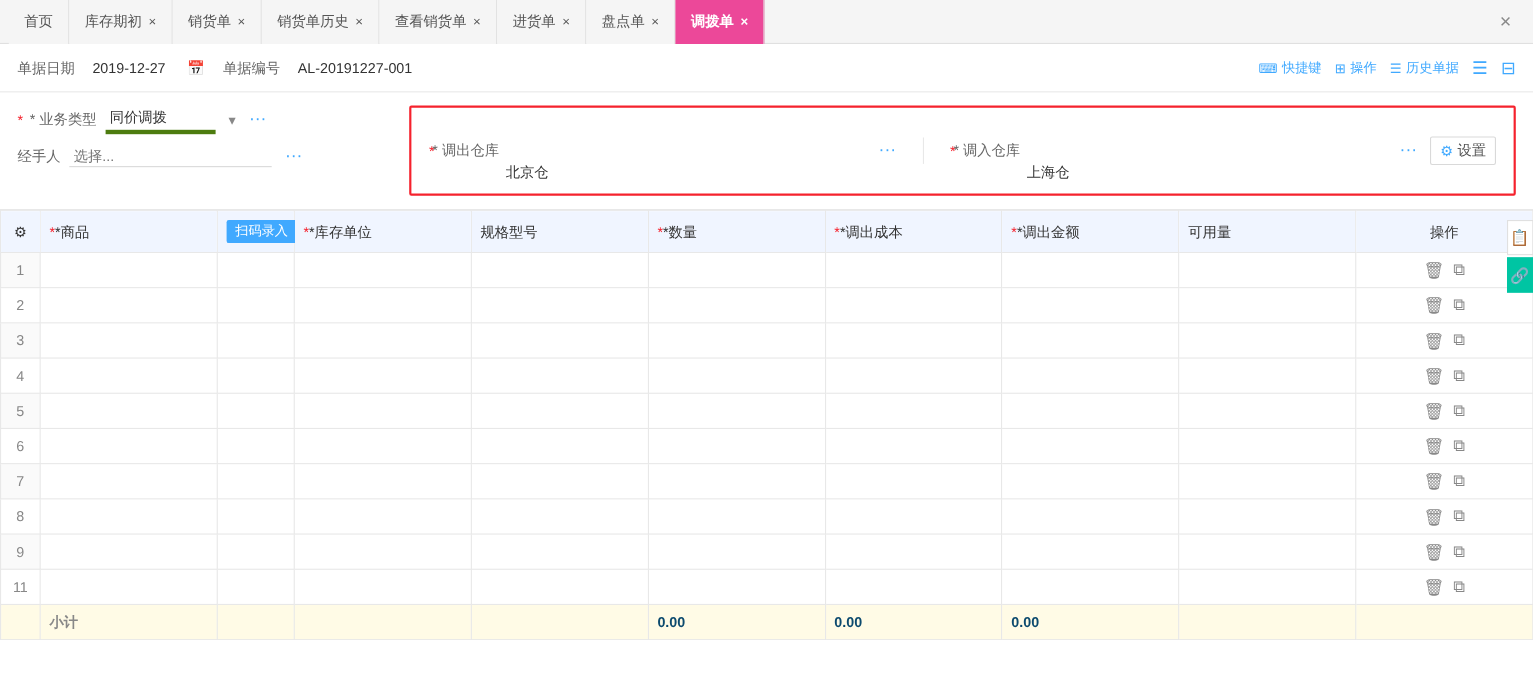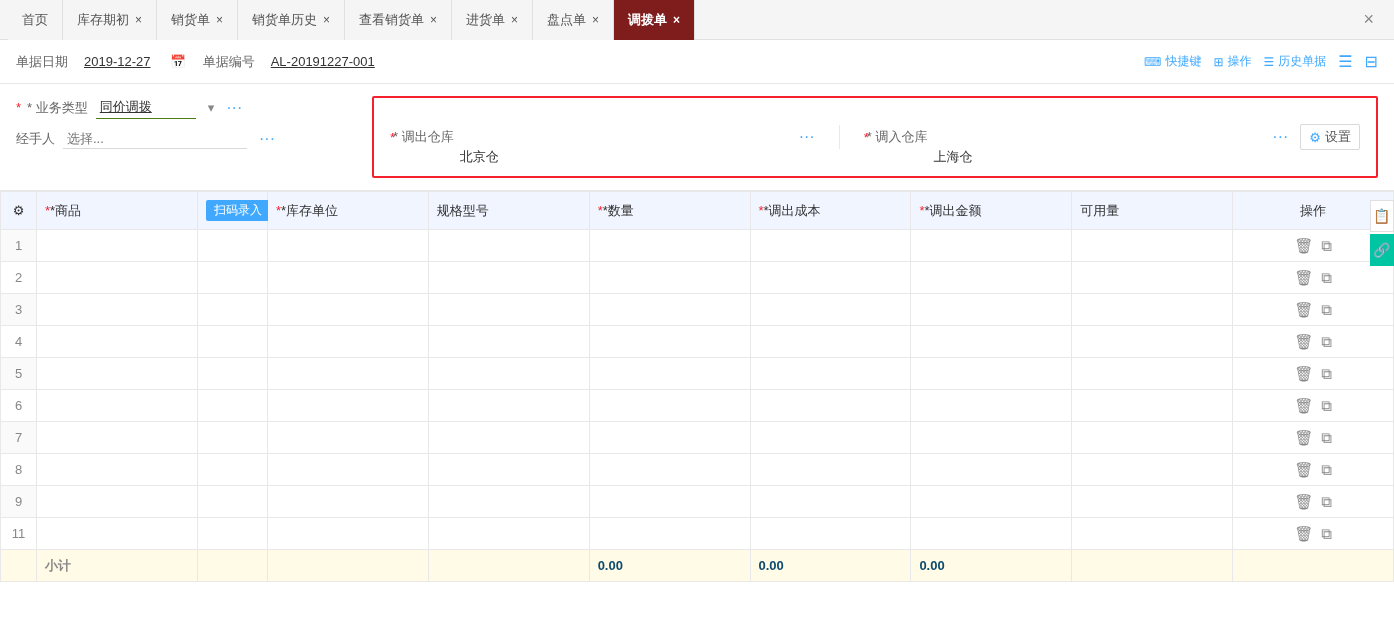--- a/index.html
+++ b/index.html
@@ -11,40 +11,40 @@
       border-bottom: 1px solid #e0e0e0; background: #f5f5f5;
       padding: 0 8px;
     }
     .tab {
       display: flex; align-items: center; height: 40px;
       padding: 0 14px; cursor: pointer; font-size: 13px;
       color: #555; border-right: 1px solid #e0e0e0;
       background: #f5f5f5; white-space: nowrap;
     }
     .tab.active {
-      background: #7f1d1d; color: #fff; font-weight: bold;
+      background: #ec4899; color: #fff; font-weight: bold;
     }
     .tab .close-btn {
       margin-left: 6px; font-size: 12px; color: inherit; cursor: pointer;
     }
     .tab-home { font-size: 13px; justify-content: center; }
     .window-close {
       margin-left: auto; padding: 0 12px; font-size: 18px; cursor: pointer; color: #888;
     }
 
     
     .toolbar {
       display: flex; align-items: center; height: 44px;
       padding: 0 16px; border-bottom: 1px solid #e8e8e8;
       background: #fff;
     }
     .toolbar-left { display: flex; align-items: center; gap: 16px; flex: 1; }
     .toolbar-right { display: flex; align-items: center; gap: 12px; font-size: 12px; color: #40a9ff; }
     .field-label { color: #666; font-size: 13px; }
-    .field-value { color: #333; font-size: 13px; text-decoration: underline; }
+    .field-value { color: #333; font-size: 13px; }
     .date-icon { color: #40a9ff; margin-left: 4px; cursor: pointer; }
     .toolbar-action { display: flex; align-items: center; gap: 4px; cursor: pointer; }
     .toolbar-action span { color: #40a9ff; }
     .layout-icon { color: #40a9ff; font-size: 16px; cursor: pointer; }
 
     
     .form-area {
       display: flex; align-items: flex-start; padding: 12px 16px;
       border-bottom: 1px solid #e8e8e8; gap: 16px;
     }
@@ -179,21 +179,21 @@
     <span class="layout-icon">☰</span>
     <span class="layout-icon">⊟</span>
   </div>
 </div>
 
 <div class="form-area">
   <div class="form-left">
     <div class="form-row">
       <span class="req-star">*</span>
       <span class="field-label" style="margin-left:-4px;">* 业务类型</span>
-      <span class="field-value" style="min-width:100px;border-bottom:1px solid #4d7c0f;padding:2px 4px;">同价调拨</span>
+      <span class="field-value" style="min-width:100px;border-bottom:4px solid #4d7c0f;padding:2px 4px;">同价调拨</span>
       <span class="dropdown-arrow">▾</span>
       <span class="more-btn">···</span>
     </div>
     <div class="form-row">
       <span class="field-label">经手人</span>
       <input class="field-input" type="text" placeholder="选择..." style="min-width: 140px;">
       <span class="more-btn">···</span>
     </div>
   </div>
 

